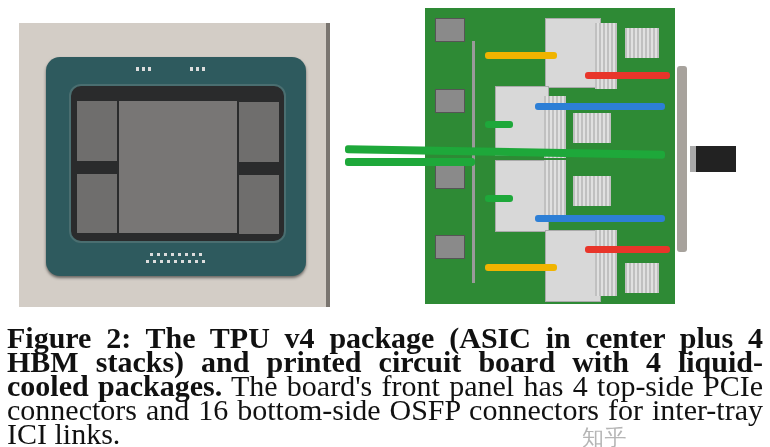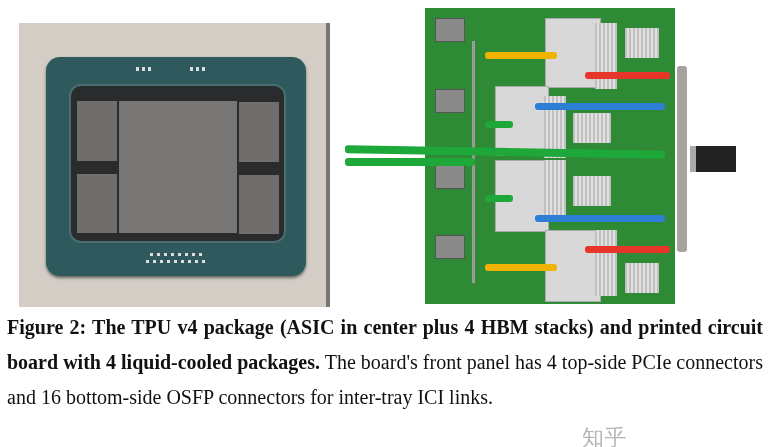--- a/index.html
+++ b/index.html
@@ -13,21 +13,21 @@
   .pad{position:absolute;width:3px;height:4px;background:#ddd;}
   .fig-right{position:absolute;left:345px;top:8px;width:400px;height:296px;}
   .pcb{position:absolute;left:80px;top:0;width:250px;height:296px;background:#2e8a35;}
   .rail{position:absolute;left:127px;top:33px;width:3px;height:242px;background:#9a9a9a;}
   .sink{position:absolute;background:#d8d8d8;border:1px solid #aaa;}
   .hs{position:absolute;background:repeating-linear-gradient(90deg,#c0c0c0 0 2px,#e0e0e0 2px 4px);}
   .tube{position:absolute;height:7px;border-radius:3px;}
   .osfp{position:absolute;left:90px;width:28px;height:22px;background:#8a8a8a;border:1px solid #555;}
   .manifold{position:absolute;left:332px;top:58px;width:10px;height:186px;background:#a7a29c;border-radius:3px;}
   .pump{position:absolute;left:345px;top:138px;width:40px;height:26px;background:#222;border-left:6px solid #aaa;}
-  .caption{position:absolute;left:7px;top:310px;width:756px;font-size:20px;line-height:35px;text-align:justify;}
+  .caption{position:absolute;left:7px;top:326px;width:756px;font-size:30px;line-height:24px;text-align:justify;}
   .caption b{font-weight:bold;}
   .wm{position:absolute;left:582px;top:395px;font-family:"DejaVu Sans",sans-serif;font-size:22px;color:rgba(150,150,150,.7);letter-spacing:0.5px;margin-top:28px;}
 </style>
 </head>
 <body>
 
 <div class="fig-left">
   <div class="edge"></div>
   <div class="pkg">
     <div class="lid">

